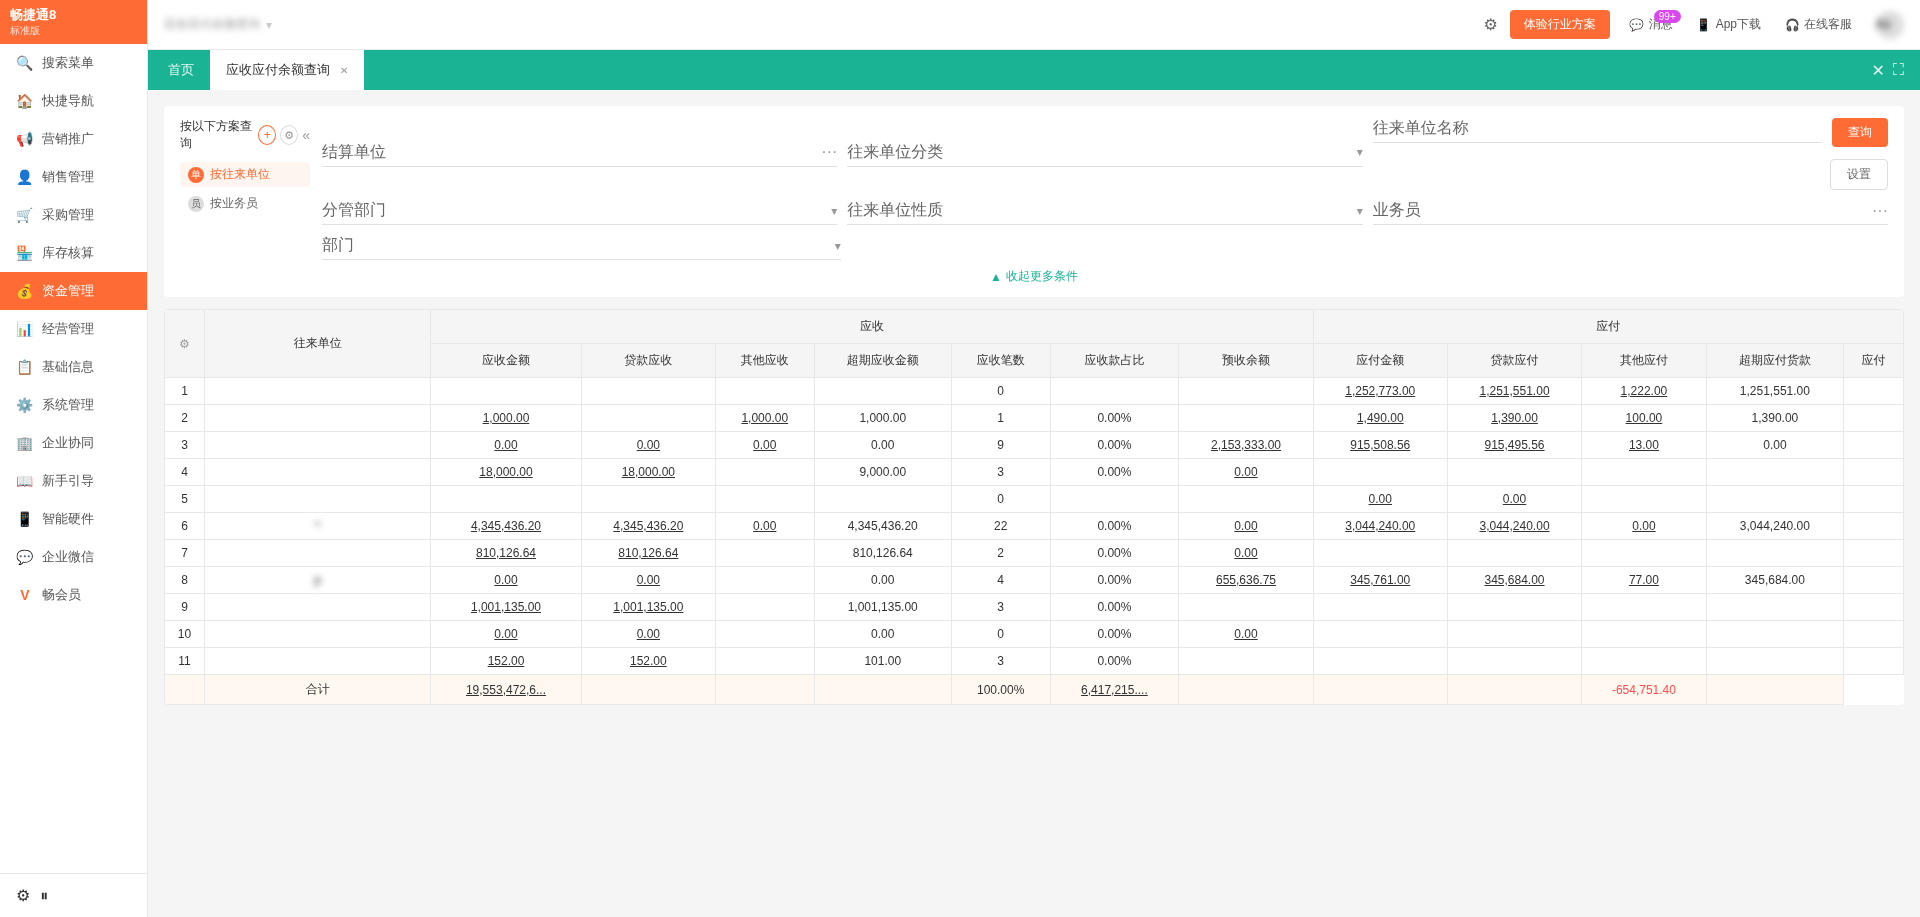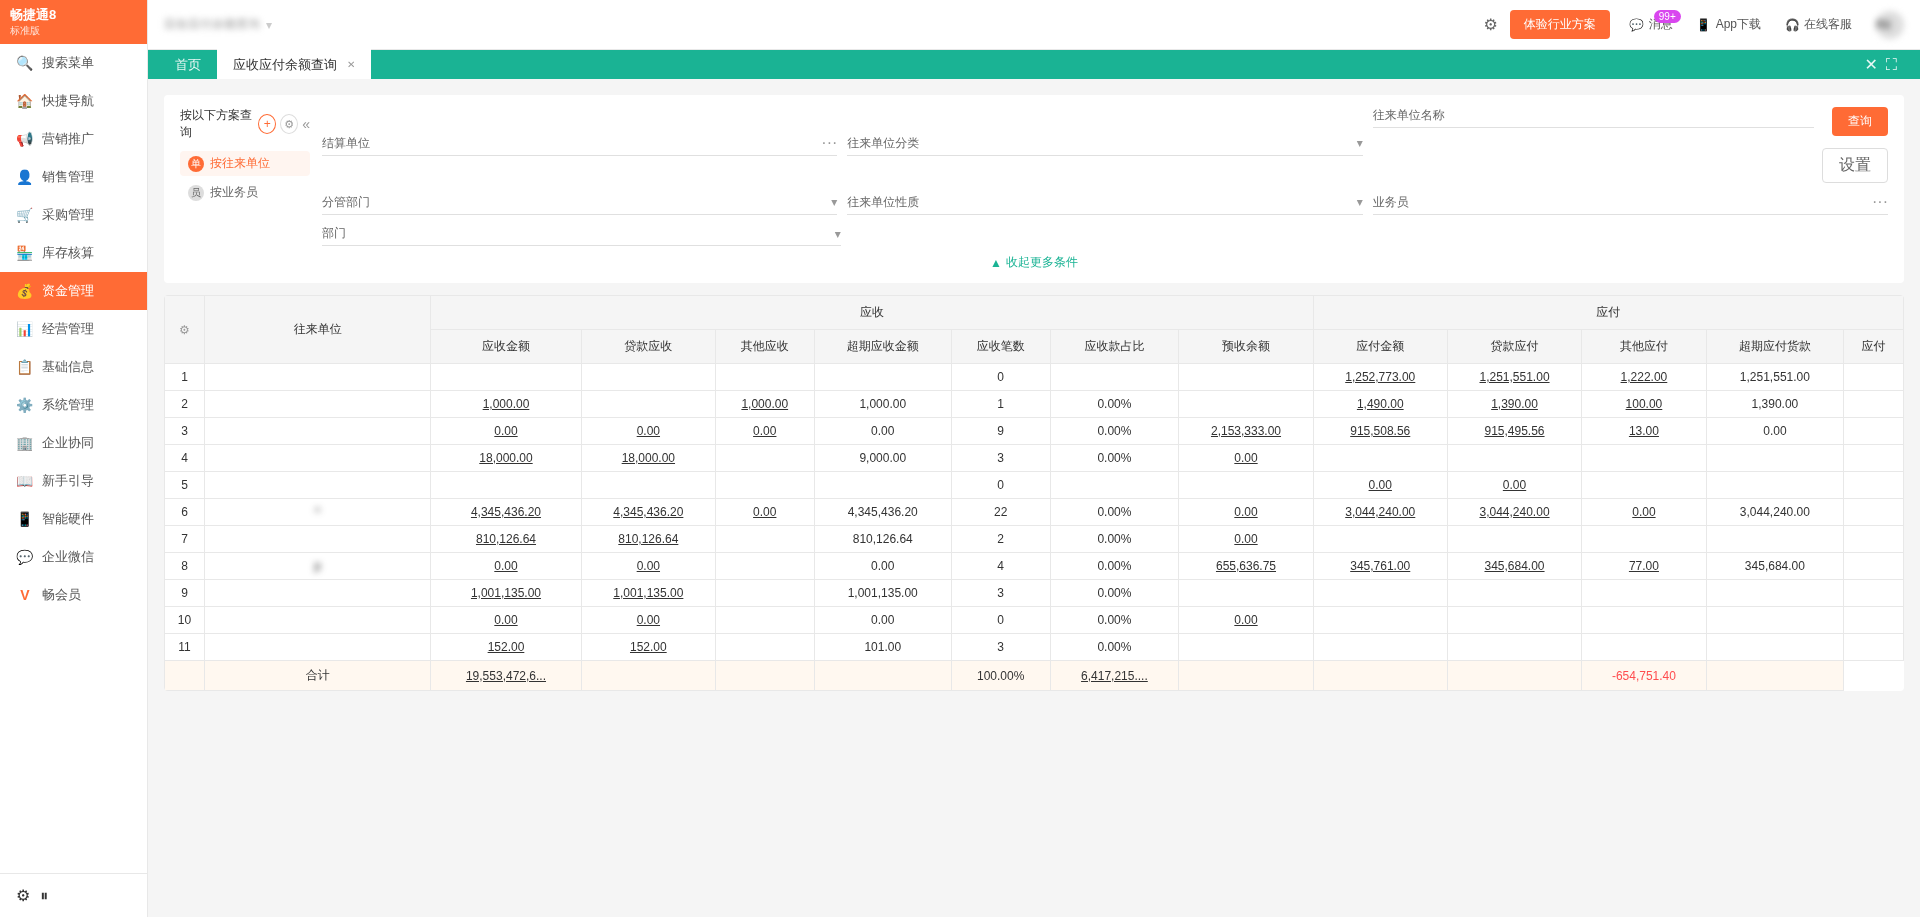--- a/index.html
+++ b/index.html
@@ -24,21 +24,21 @@
     .breadcrumb-area { display: flex; align-items: center; gap: 6px; flex: 1; }
     .breadcrumb-text { color: #999; font-size: 12px; }
     .breadcrumb-chevron { color: #ccc; }
     .btn-trial { background: #ff6b35; color: #fff; border: none; padding: 6px 14px; border-radius: 4px; cursor: pointer; font-size: 12px; }
     .gear-btn { background: none; border: none; cursor: pointer; color: #666; font-size: 16px; }
     .header-badge { position: relative; display: inline-flex; align-items: center; gap: 4px; color: #555; font-size: 12px; cursor: pointer; }
     .badge-num { background: #d946ef; color: #fff; border-radius: 10px; padding: 1px 5px; font-size: 10px; position: absolute; top: -6px; right: -8px; }
     .user-avatar { width: 28px; height: 28px; background: #ddd; border-radius: 50%; }
 
     
-    .tab-bar { height: 29px; background: #1ab394; display: flex; align-items: center; padding: 11px; }
+    .tab-bar { height: 40px; background: #1ab394; display: flex; align-items: center; padding: 4px; }
     .tab { padding: 0 16px; height: 40px; display: flex; align-items: center; color: rgba(255,255,255,0.8); cursor: pointer; font-size: 13px; gap: 6px; }
     .tab.active { background: #fff; color: #333; }
     .tab-close { color: #999; font-size: 10px; margin-left: 4px; }
     .tab-first { color: rgba(255,255,255,0.9); }
     .tab-bar-actions { margin-left: auto; display: flex; align-items: center; padding-right: 12px; gap: 8px; }
     .tab-bar-btn { background: none; border: none; color: rgba(255,255,255,0.9); cursor: pointer; font-size: 16px; }
 
     
     .content { flex: 1; padding: 16px; overflow: auto; background: #f5f5f5; }
     .page-header { display: flex; align-items: center; justify-content: space-between; margin-bottom: 12px; }
@@ -48,27 +48,27 @@
     .btn-refresh { background: none; border: none; color: #ff6b35; cursor: pointer; font-size: 12px; display: flex; align-items: center; gap: 3px; }
 
     
     .filter-area { background: #fff; border-radius: 4px; padding: 12px 16px; margin-bottom: 12px; }
     .filter-label { color: #333; font-size: 12px; font-weight: 500; }
     .filter-add-btn { width: 20px; height: 20px; border: 1px solid #ff6b35; border-radius: 50%; color: #ff6b35; display: flex; align-items: center; justify-content: center; cursor: pointer; font-size: 12px; }
     .filter-collapse { display: flex; align-items: center; justify-content: center; color: #1ab394; cursor: pointer; font-size: 12px; gap: 4px; margin-top: 8px; }
     .scheme-item { display: flex; align-items: center; gap: 6px; padding: 4px 8px; cursor: pointer; border-radius: 4px; font-size: 12px; color: #ff6b35; background: #fff5f0; margin-bottom: 4px; }
     .scheme-item2 { display: flex; align-items: center; gap: 6px; padding: 4px 8px; cursor: pointer; border-radius: 4px; font-size: 12px; color: #666; margin-bottom: 4px; }
     .filter-grid-row { display: grid; grid-template-columns: 1fr 1fr 1fr; gap: 10px; margin-bottom: 10px; align-items: center; }
-    .fg-label { color: #666; font-size: 12px; white-space: nowrap; }
+    .fg-label { color: #666; font-size: 16px; white-space: nowrap; }
     .fg-field { display: flex; align-items: center; gap: 4px; border-bottom: 1px solid #e0e0e0; padding-bottom: 3px; }
     .fg-input { flex: 1; border: none; outline: none; font-size: 12px; color: #333; background: transparent; }
     .fg-dots { color: #999; font-size: 16px; cursor: pointer; }
     .fg-chevron { color: #999; font-size: 12px; cursor: pointer; }
     .btn-query { background: #ff6b35; color: #fff; border: none; padding: 6px 16px; border-radius: 4px; cursor: pointer; font-size: 12px; display: block; margin-bottom: 6px; }
-    .btn-set { background: #fff; color: #666; border: 1px solid #ddd; padding: 6px 16px; border-radius: 4px; cursor: pointer; font-size: 16px; display: block; }
+    .btn-set { background: #fff; color: #666; border: 1px solid #ddd; padding: 6px 16px; border-radius: 4px; cursor: pointer; font-size: 12px; display: block; }
 
     
     .table-container { background: #fff; border-radius: 4px; overflow: auto; }
     .data-table { width: 100%; border-collapse: collapse; font-size: 12px; }
     .data-table th { background: #f5f5f5; padding: 8px 6px; text-align: center; border: 1px solid #e8e8e8; color: #333; font-weight: normal; white-space: nowrap; }
     .data-table td { padding: 6px 6px; border: 1px solid #e8e8e8; text-align: center; white-space: nowrap; color: #333; }
     .td-link { color: #1890ff; text-decoration: underline; cursor: pointer; }
     .td-num { text-align: right; }
     .th-group { background: #f0f0f0; text-align: center; font-weight: 500; }
     .th-ar { background: #e8f4ff; }

